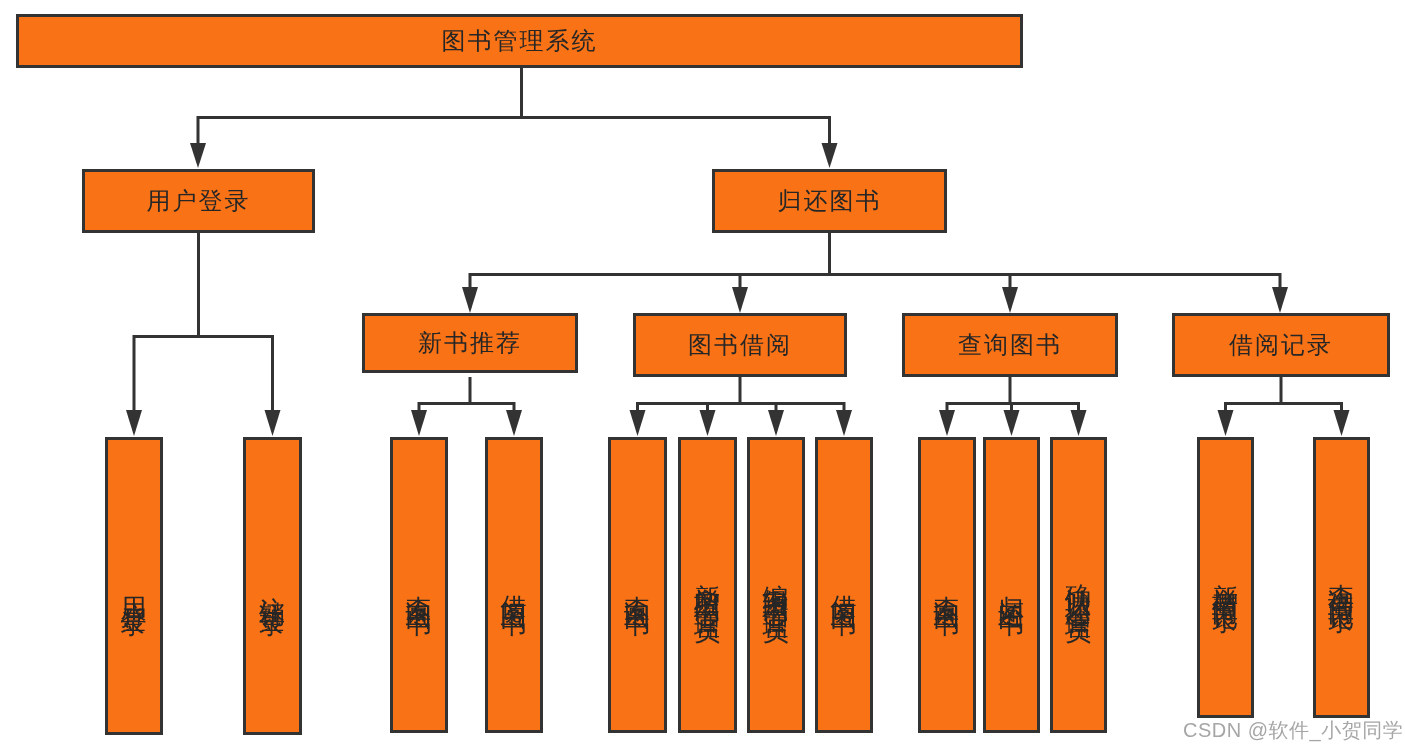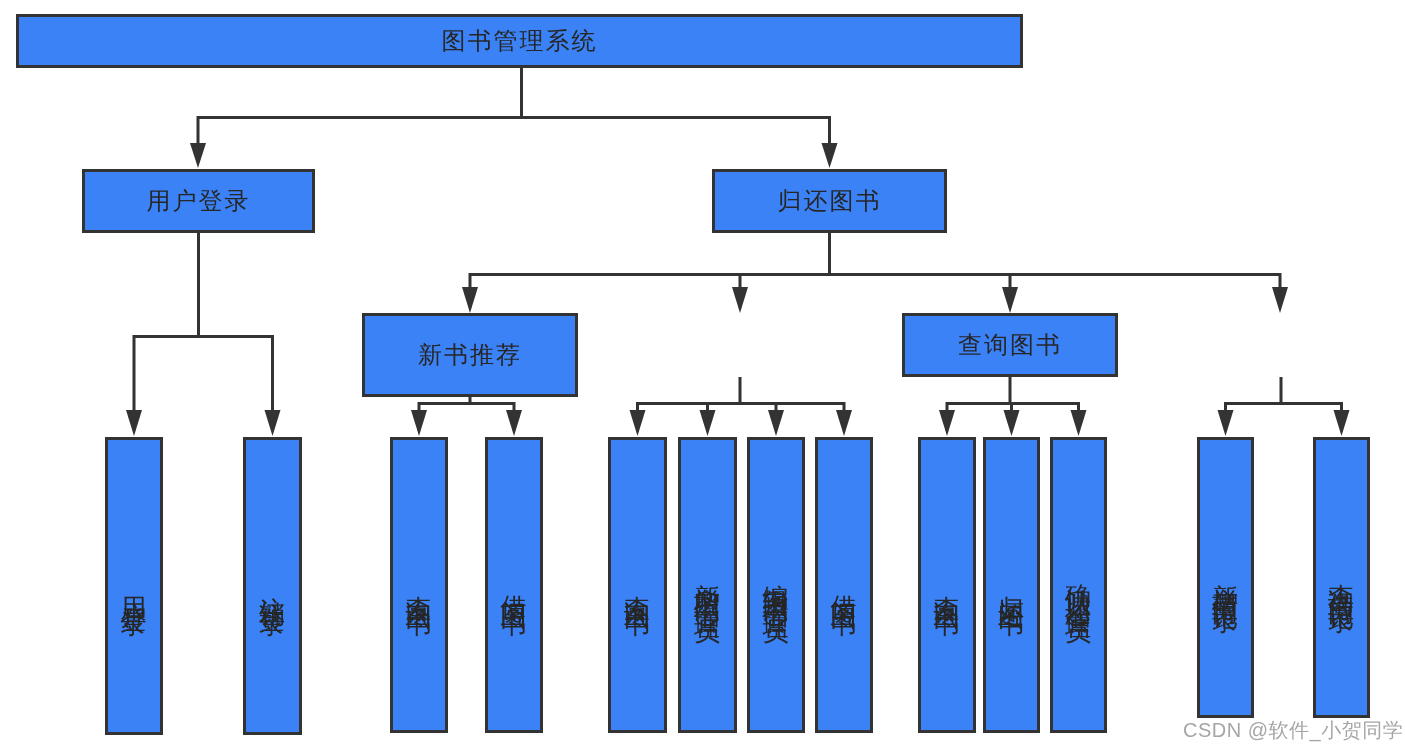--- a/index.html
+++ b/index.html
@@ -2,21 +2,21 @@
 <html><head>
 <meta charset="utf-8">
 <style>
   html,body{margin:0;padding:0;background:#ffffff;}
   .canvas{
     position:relative;width:1405px;height:747px;background:#ffffff;
     font-family:"Liberation Sans",sans-serif;overflow:hidden;color:#262626;
   }
   svg.connectors{position:absolute;left:0;top:0;}
   .node{
-    position:absolute;background:#3b82f6;border:3px solid #333333;
+    position:absolute;background:#f97316;border:3px solid #333333;
     box-sizing:border-box;display:flex;align-items:center;justify-content:center;
   }
   .root .label{font-size:26px;letter-spacing:2px;}
   .hnode .label{font-size:24px;letter-spacing:2px;}
   .vnode .label{
     writing-mode:vertical-rl;text-orientation:mixed;
     font-size:26px;letter-spacing:5px;line-height:1;
   }
   .label{white-space:nowrap;}
   .watermark{
@@ -73,25 +73,31 @@
     <span class="label">图书管理系统</span>
   </div>
 
   <div class="node hnode" style="left:82px;top:169px;width:233px;height:64px">
     <span class="label">用户登录</span>
   </div>
   <div class="node hnode" style="left:712px;top:169px;width:235px;height:64px">
     <span class="label">归还图书</span>
   </div>
 
-  <div class="node hnode" style="left:362px;top:313px;width:216px;height:84px">
+  <div class="node hnode" style="left:362px;top:313px;width:216px;height:60px">
     <span class="label">新书推荐</span>
+  </div>
+  <div class="node hnode" style="left:633px;top:313px;width:214px;height:64px">
+    <span class="label">图书借阅</span>
   </div>
   <div class="node hnode" style="left:902px;top:313px;width:216px;height:64px">
     <span class="label">查询图书</span>
+  </div>
+  <div class="node hnode" style="left:1172px;top:313px;width:218px;height:64px">
+    <span class="label">借阅记录</span>
   </div>
 
   <div class="node vnode" style="left:105px;top:437px;width:58px;height:298px">
     <span class="label">用户登录</span>
   </div>
   <div class="node vnode" style="left:243px;top:437px;width:59px;height:298px">
     <span class="label">注销登录</span>
   </div>
 
   <div class="node vnode" style="left:390px;top:437px;width:58px;height:296px">

